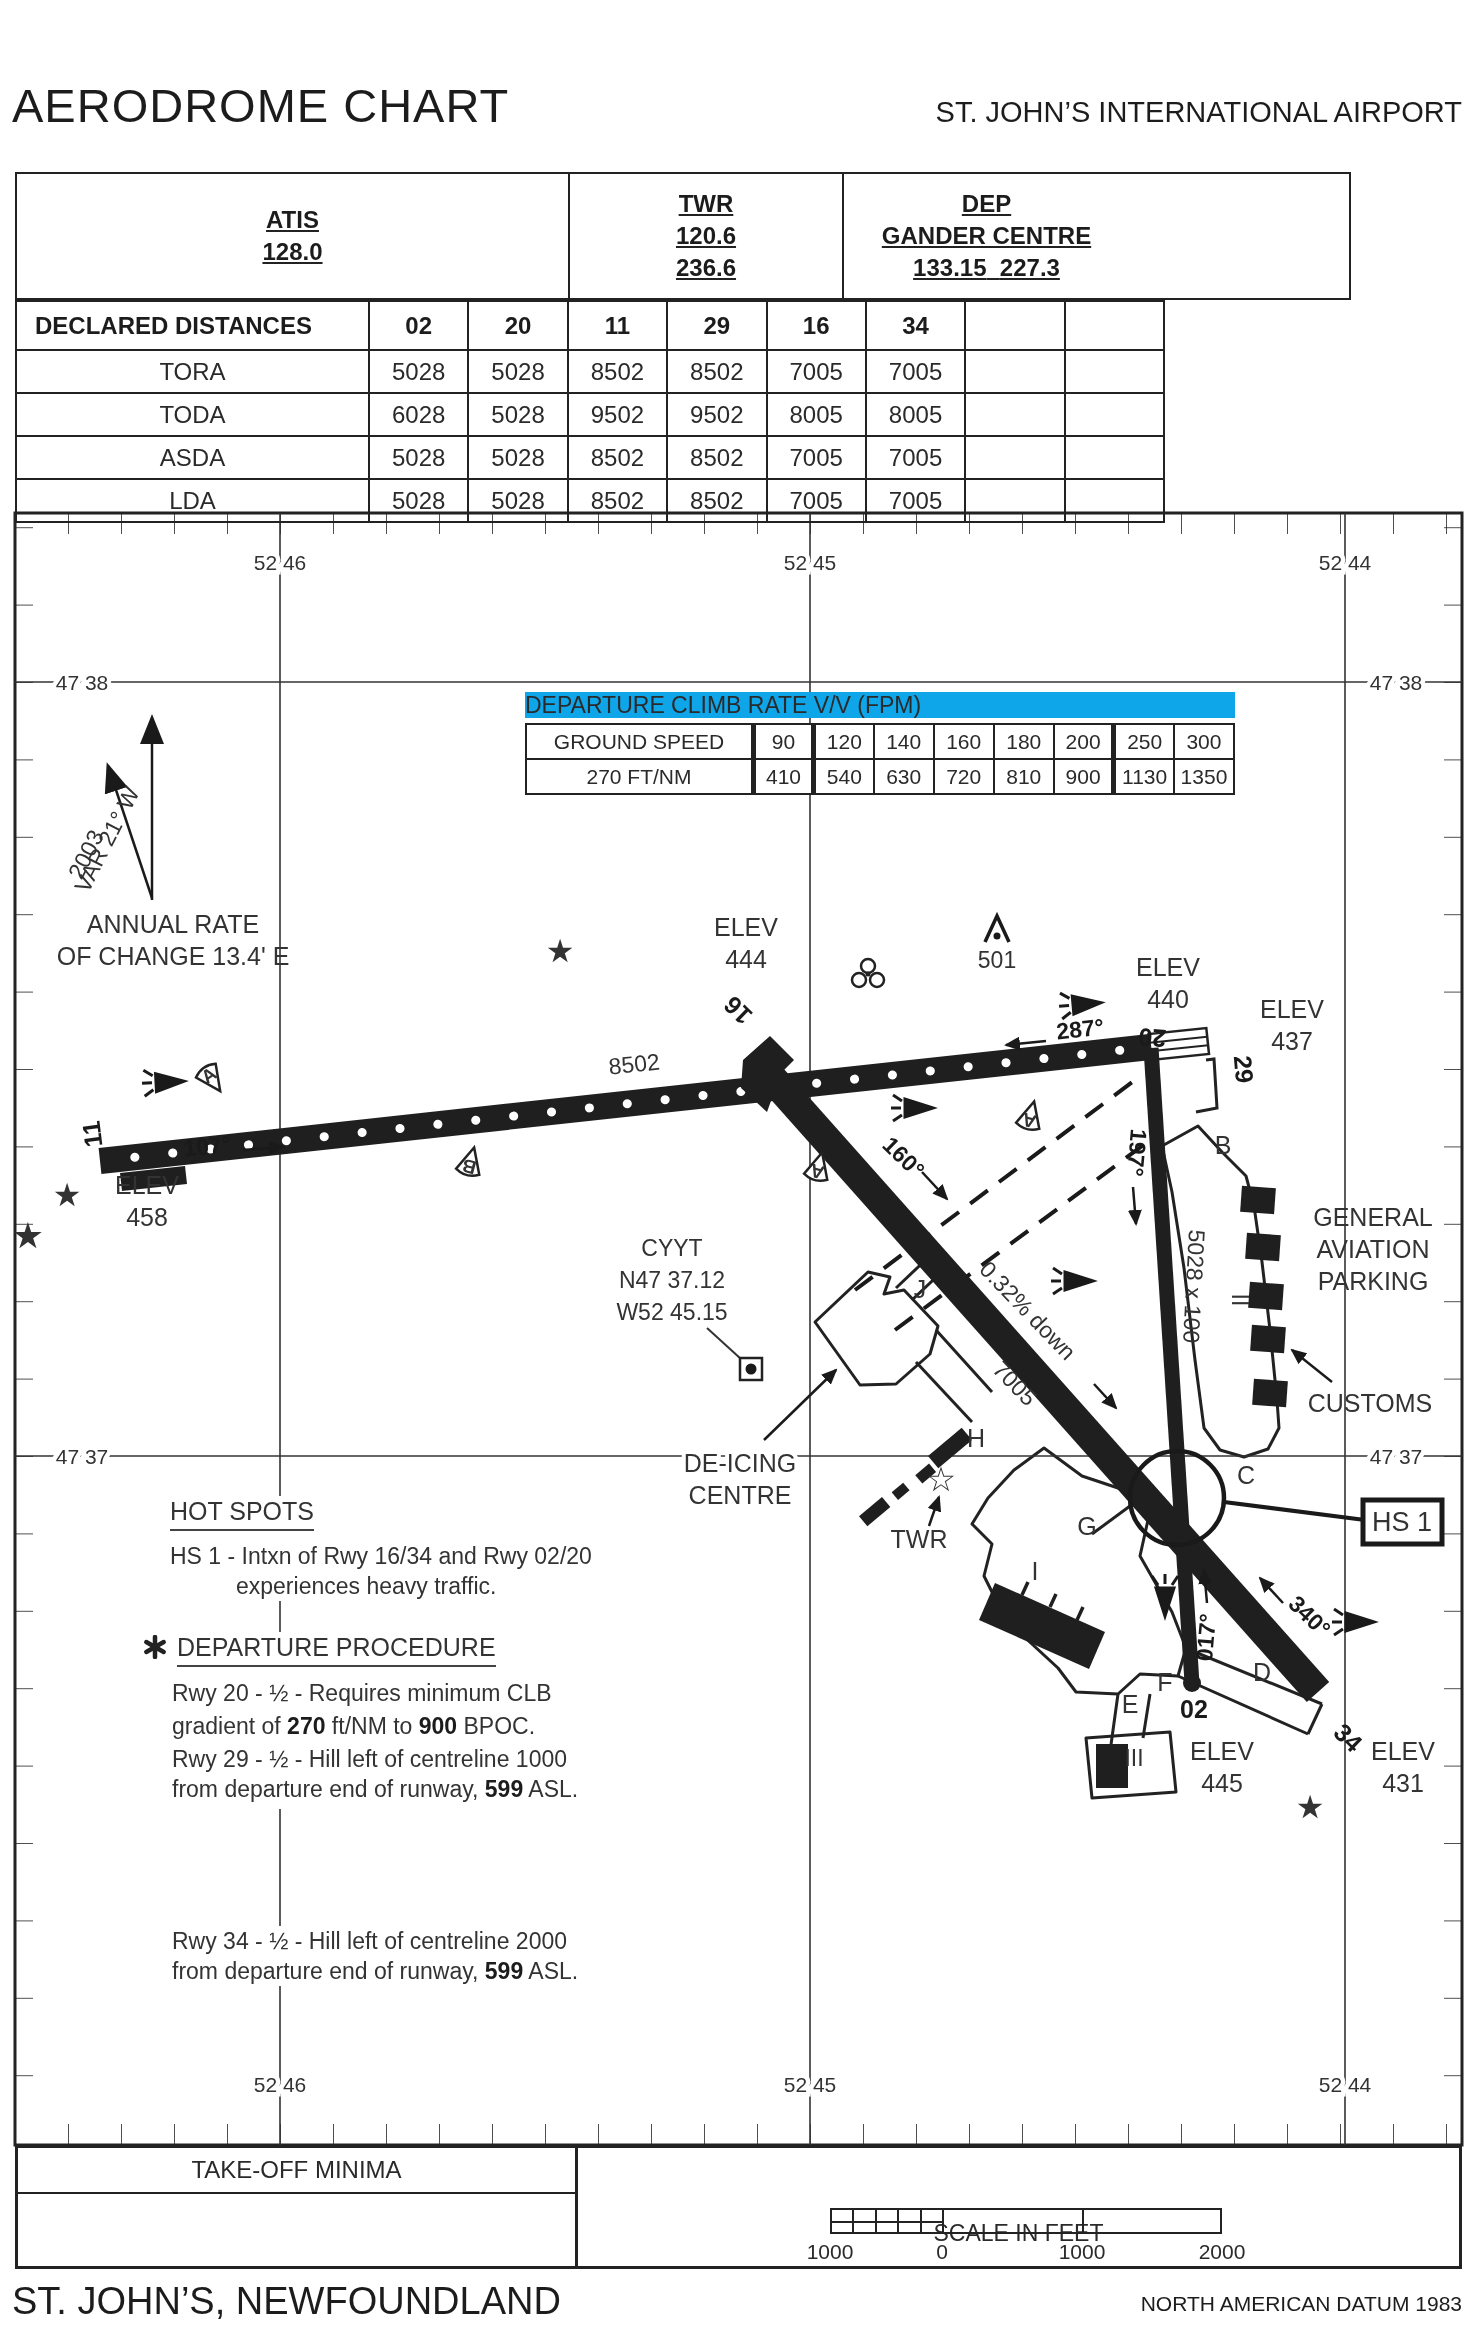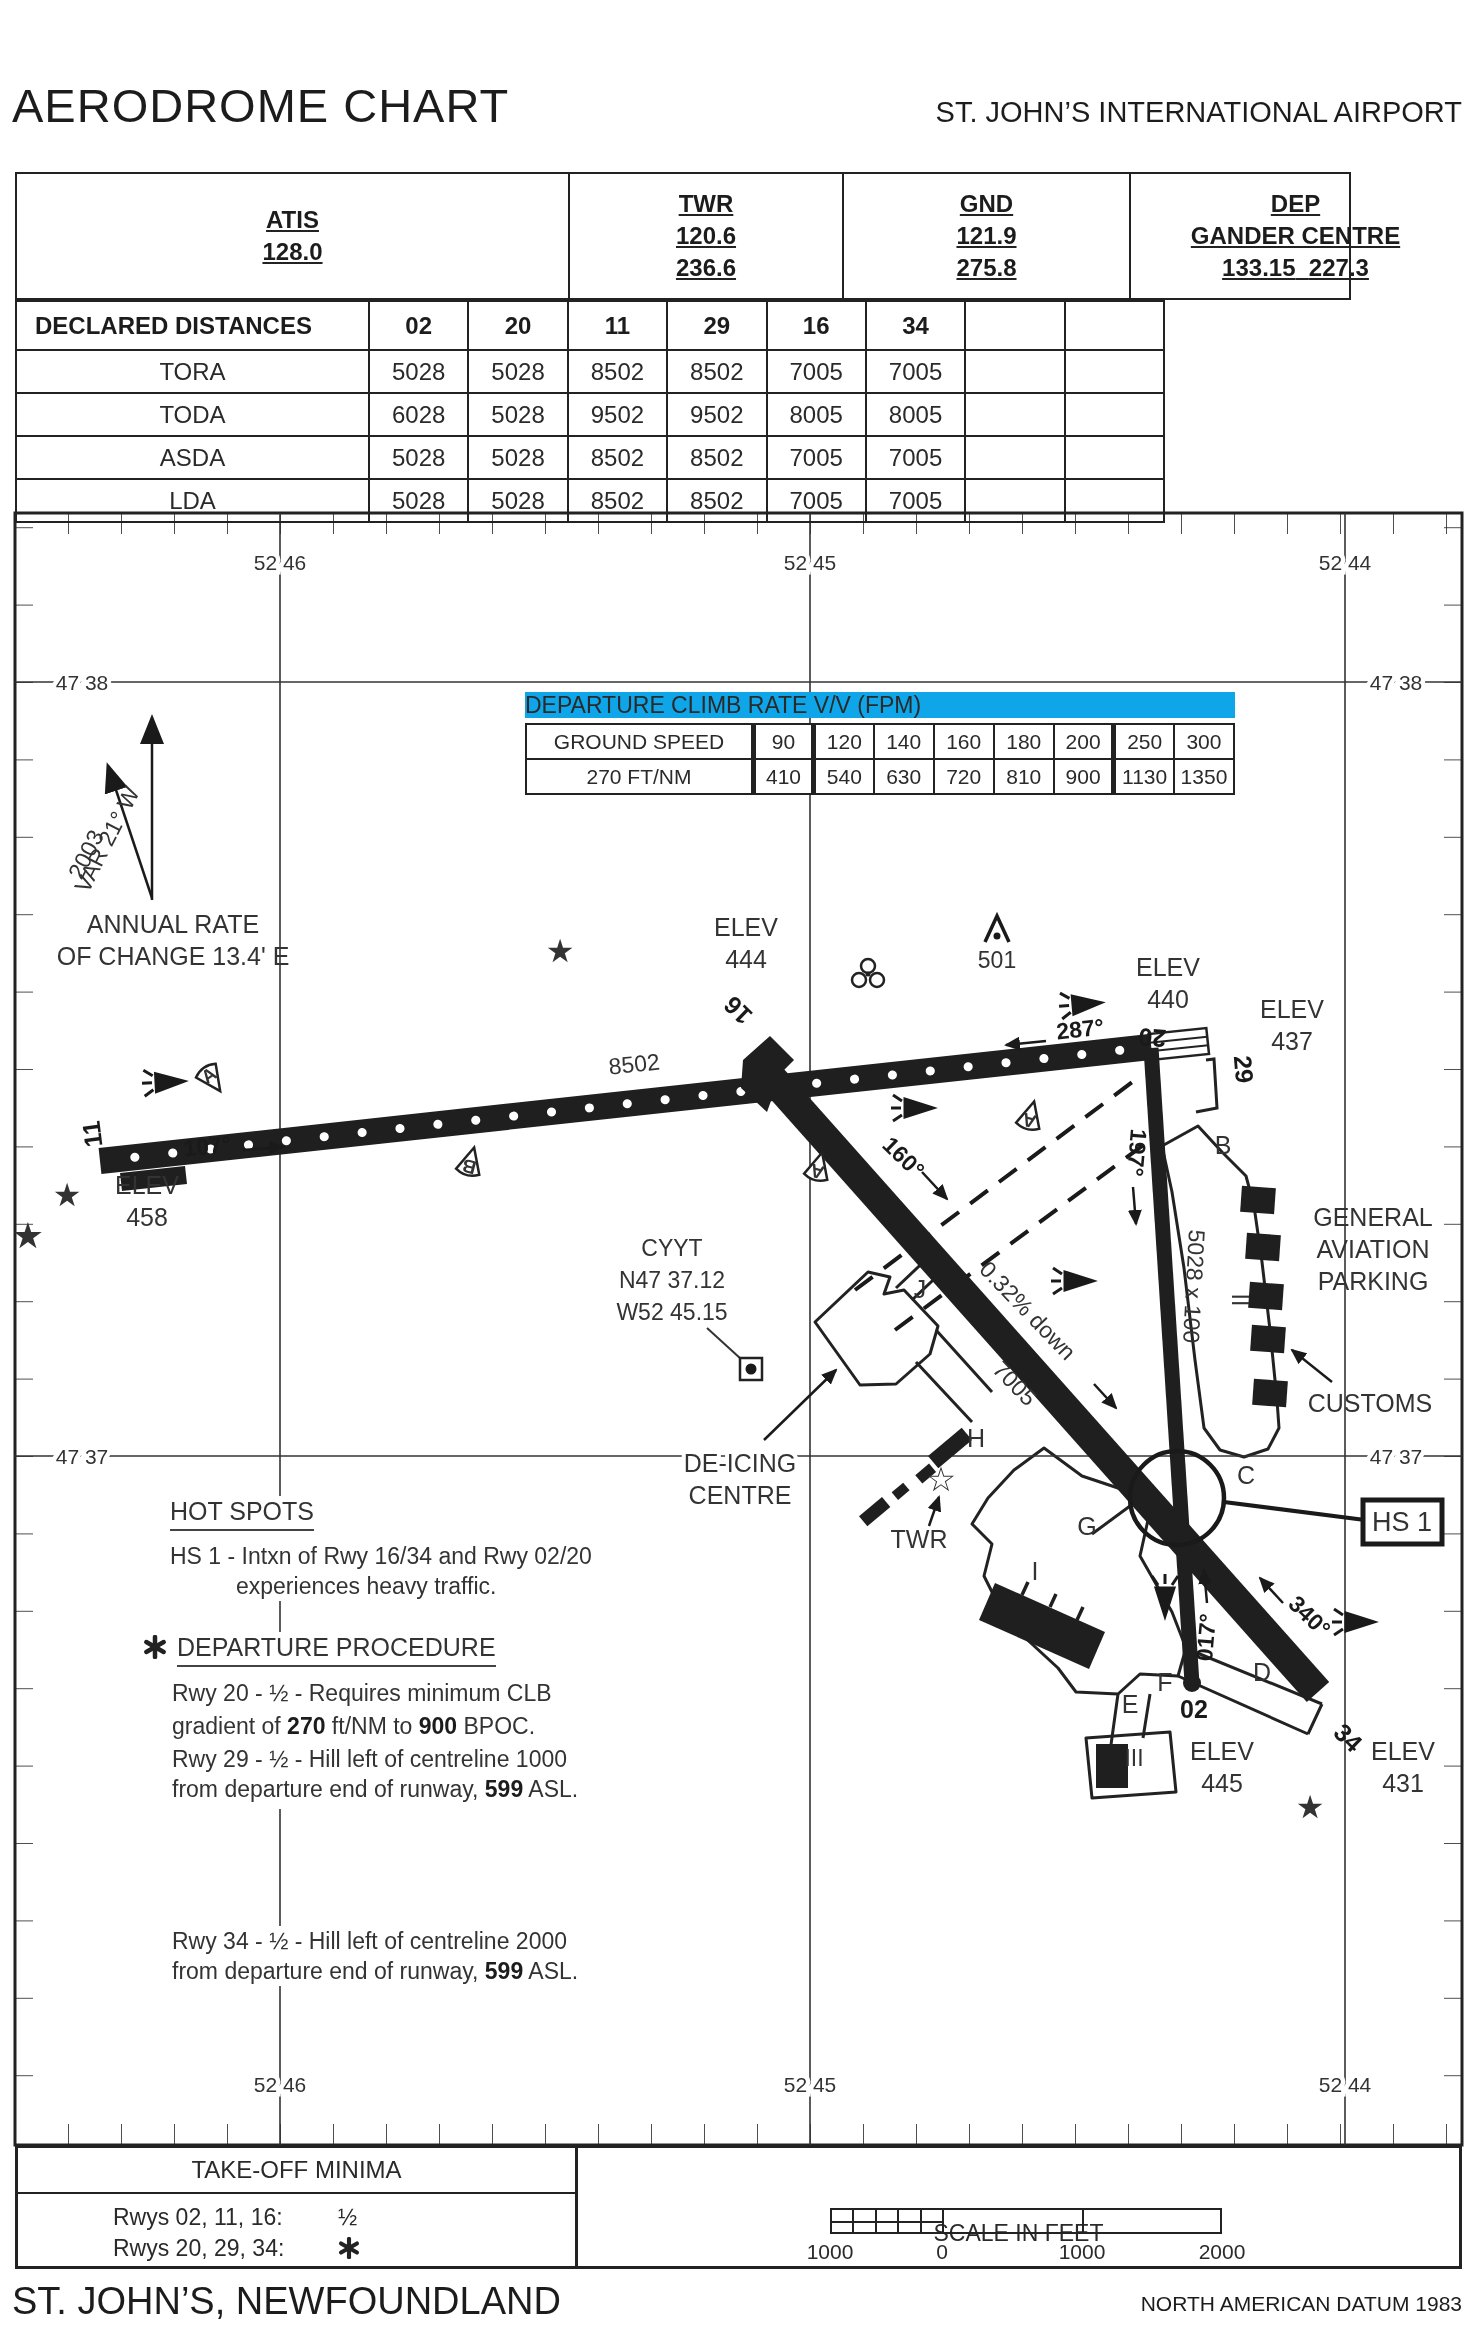--- a/index.html
+++ b/index.html
@@ -337,25 +337,20 @@
 
   <div class="abs freq" style="z-index:2;">
     <div class="cell">
       <span>ATIS</span>
       <span>128.0</span>
     </div>
     <div class="cell">
       <span>TWR</span>
       <span>120.6</span>
       <span>236.6</span>
-    </div>
-    <div class="cell">
-      <span>GND</span>
-      <span>121.9</span>
-      <span>275.8</span>
     </div>
     <div class="cell">
       <span>DEP</span>
       <span>GANDER CENTRE</span>
       <span><span>133.15</span>&nbsp;&nbsp;<span>227.3</span></span>
     </div>
   </div>
 
   <table class="abs decl" style="z-index:2;">
     <colgroup>
@@ -482,30 +477,20 @@
     <div>Rwy 29 - ½ - Hill left of centreline 1000</div>
     <div><span>from departure end of runway, </span><b>599</b><span> ASL.</span></div>
   </div>
   <div class="abs noteblk" style="left:172px;top:1926px;width:470px;">
     <div>Rwy 34 - ½ - Hill left of centreline 2000</div>
     <div><span>from departure end of runway, </span><b>599</b><span> ASL.</span></div>
   </div>
 
   <div class="abs tom">
     <div class="tom-h">TAKE-OFF MINIMA</div>
-    <div class="tom-b">
-      <div>
-        <span class="rl">Rwys 02, 11, 16:</span><span>½</span>
-      </div>
-      <div>
-        <span class="rl">Rwys 20, 29, 34:</span><svg class="asty" width="22" height="22" viewBox="0 0 24 24">
-            <use href="#ast6" x="12" y="12"></use>
-          </svg>
-      </div>
-    </div>
   </div>
 
   <div class="abs scalebox">
     <div class="sc-title">SCALE IN FEET</div>
     <div class="sc-bar">
       <div class="sc-hatch">
         <div class="hc"></div>
           <div class="hc"></div>
           <div class="hc"></div>
           <div class="hc"></div>

